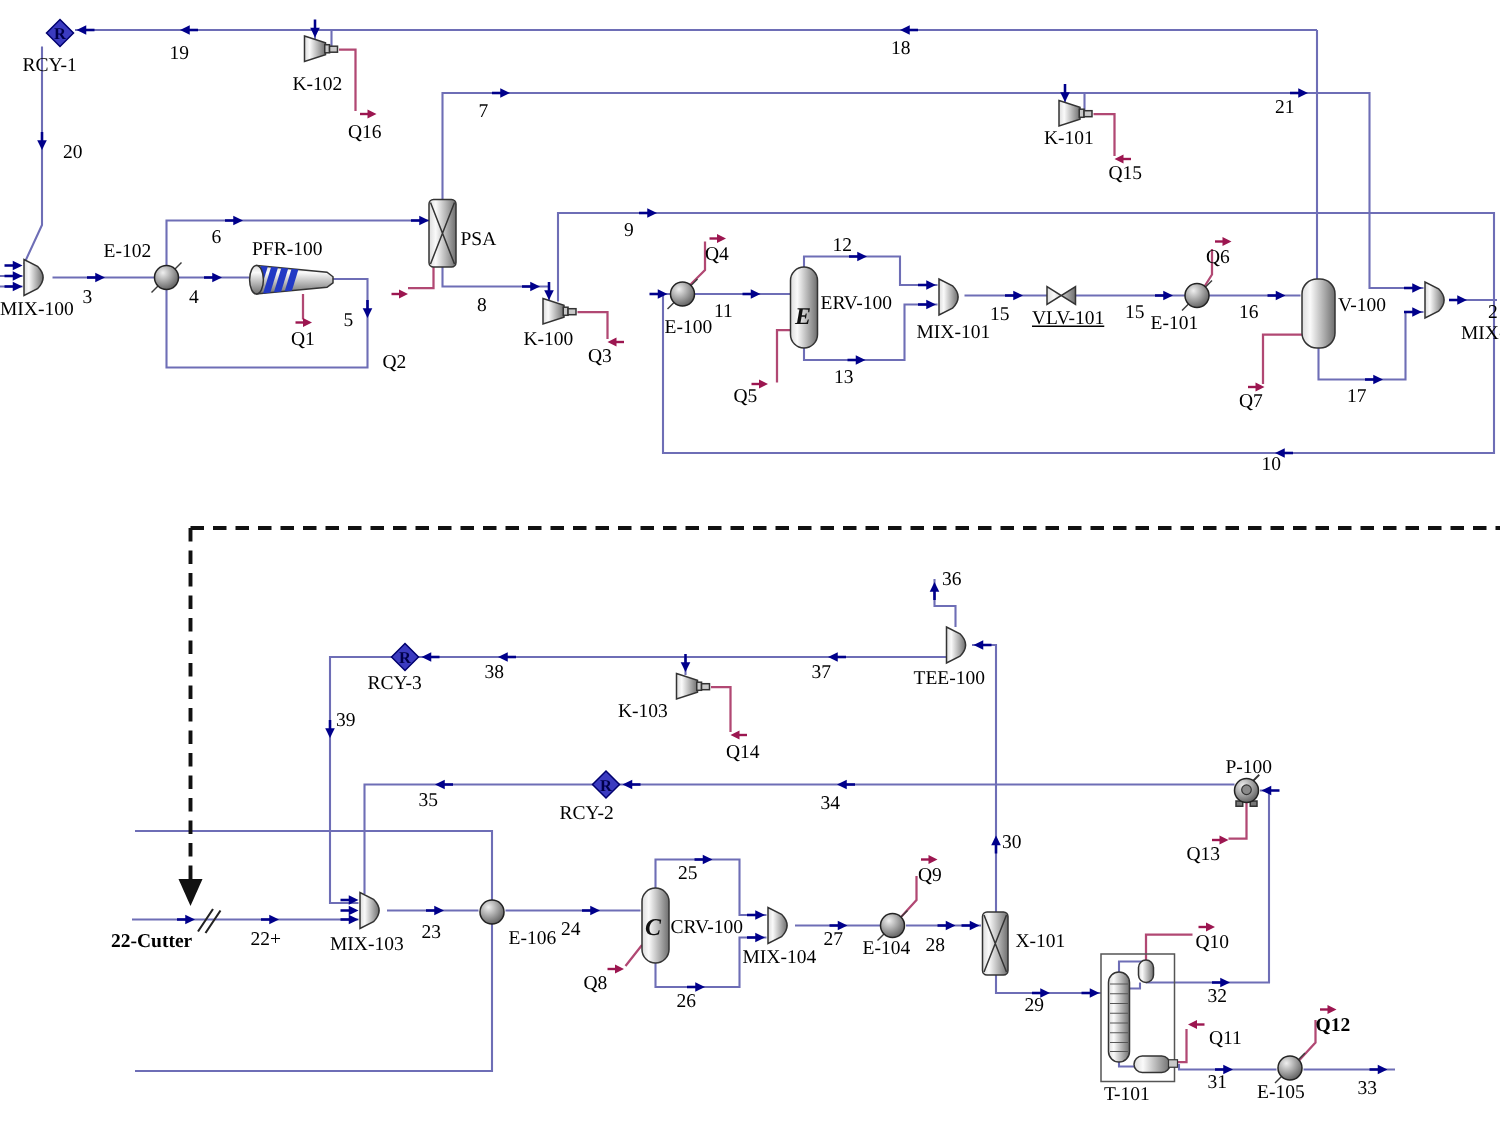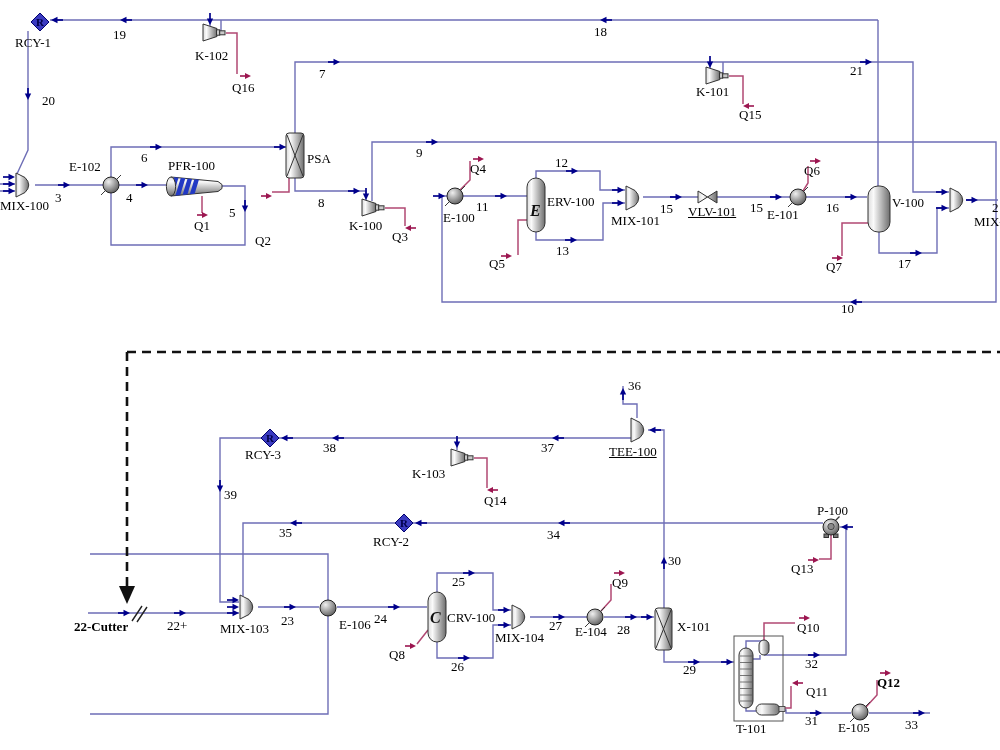--- a/index.html
+++ b/index.html
@@ -334,21 +334,21 @@
       <span class="lbl u" style="left: 696px; top: 85px;">K-101</span>
       <span class="lbl u" style="left: 443px; top: 211px;">E-100</span>
       <span class="lbl u" style="left: 547px; top: 195px;">ERV-100</span>
       <span class="lbl u" style="left: 611px; top: 214px;">MIX-101</span>
       <span class="lbl u" style="left: 688px; top: 205px; text-decoration: underline;">VLV-101</span>
       <span class="lbl u" style="left: 767px; top: 208px;">E-101</span>
       <span class="lbl u" style="left: 892px; top: 196px;">V-100</span>
       <span class="lbl u" style="left: 974px; top: 215px;">MIX-102</span>
       <span class="lbl u" style="left: 245px; top: 448px;">RCY-3</span>
       <span class="lbl u" style="left: 412px; top: 467px;">K-103</span>
-      <span class="lbl u" style="left: 609px; top: 445px; text-decoration: underline;">TEE-100</span>
+      <span class="lbl u" style="left: 609px; top: 445px;">TEE-100</span>
       <span class="lbl u" style="left: 373px; top: 535px;">RCY-2</span>
       <span class="lbl u" style="left: 220px; top: 622px;">MIX-103</span>
       <span class="lbl u" style="left: 339px; top: 618px;">E-106</span>
       <span class="lbl u" style="left: 447px; top: 611px;">CRV-100</span>
       <span class="lbl u" style="left: 495px; top: 631px;">MIX-104</span>
       <span class="lbl u" style="left: 575px; top: 625px;">E-104</span>
       <span class="lbl u" style="left: 677px; top: 620px;">X-101</span>
       <span class="lbl u" style="left: 736px; top: 722px;">T-101</span>
       <span class="lbl u" style="left: 817px; top: 504px;">P-100</span>
       <span class="lbl u" style="left: 838px; top: 721px;">E-105</span>
@@ -368,21 +368,21 @@
       <span class="lbl s" style="left: 555px; top: 156px;">12</span>
       <span class="lbl s" style="left: 556px; top: 244px;">13</span>
       <span class="lbl s" style="left: 660px; top: 202px;">15</span>
       <span class="lbl s" style="left: 750px; top: 201px;">15</span>
       <span class="lbl s" style="left: 826px; top: 201px;">16</span>
       <span class="lbl s" style="left: 898px; top: 257px;">17</span>
       <span class="lbl s" style="left: 992px; top: 201px;">2</span>
       <span class="lbl s" style="left: 628px; top: 379px;">36</span>
       <span class="lbl s" style="left: 541px; top: 441px;">37</span>
       <span class="lbl s" style="left: 323px; top: 441px;">38</span>
-      <span class="lbl s" style="left: 224px; top: 488px; text-align: center;">39</span>
+      <span class="lbl s" style="left: 224px; top: 473px; text-align: center;">39</span>
       <span class="lbl s" style="left: 279px; top: 526px;">35</span>
       <span class="lbl s" style="left: 547px; top: 528px;">34</span>
       <span class="lbl s" style="left: 668px; top: 554px;">30</span>
       <span class="lbl s b" style="left: 74px; top: 620px;">22-Cutter</span>
       <span class="lbl s" style="left: 167px; top: 619px;">22+</span>
       <span class="lbl s" style="left: 281px; top: 614px;">23</span>
       <span class="lbl s" style="left: 374px; top: 612px;">24</span>
       <span class="lbl s" style="left: 452px; top: 575px;">25</span>
       <span class="lbl s" style="left: 451px; top: 660px;">26</span>
       <span class="lbl s" style="left: 549px; top: 619px;">27</span>

